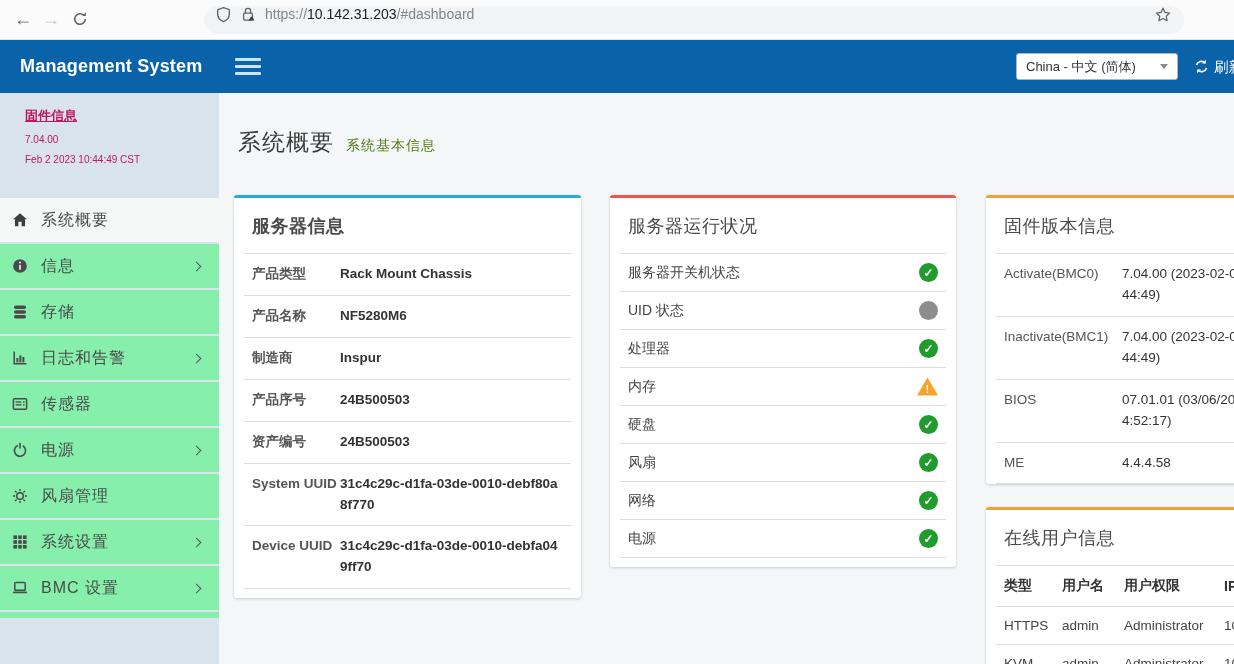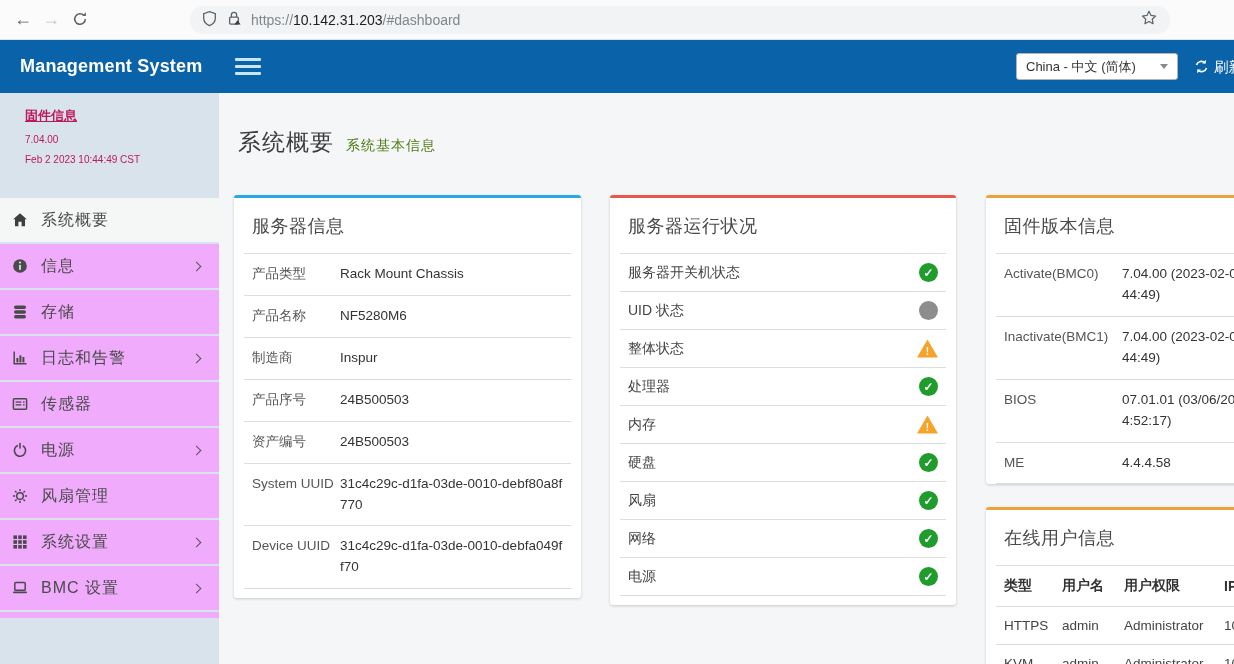--- a/index.html
+++ b/index.html
@@ -5,42 +5,42 @@
   * { margin:0; padding:0; box-sizing:border-box; }
   html,body { width:1234px; height:664px; overflow:hidden; }
   body { font-family:"Liberation Sans", sans-serif; background:#f5f6f7; position:relative; }
 
   
   .browser-bar { height:40px; background:#fbfbfc; border-bottom:1px solid #e0e3e6; position:relative; display:flex; align-items:center; }
   .nav-ic { font-size:18px; color:#5f6368; line-height:1; }
   .nav-back { position:absolute; left:14px; top:10px; }
   .nav-fwd  { position:absolute; left:42px; top:10px; color:#c3c7cb; }
   .nav-reload { position:absolute; left:72px; top:11px; }
-  .url-pill { position:absolute; left:190px; top:6px; width:980px; height:28px; background:#f1f3f4; border-radius:14px; display:flex; align-items:center; padding:0 12px; }
+  .url-pill { position:absolute; left:204px; top:6px; width:980px; height:28px; background:#f1f3f4; border-radius:14px; display:flex; padding:0 12px; }
   .url-pill svg { flex-shrink:0; }
   .url-text { font-size:14px; margin-left:10px; white-space:nowrap; flex:1; color:#80868b; }
   .url-host { color:#202124; }
   .star { margin-left:auto; }
 
   
   .app-header { height:53px; background:#0a62a8; position:relative; display:flex; align-items:center; }
   .brand { color:#fff; font-size:18px; font-weight:700; margin-left:20px; letter-spacing:.2px; white-space:nowrap; }
   .hamburger { margin-left:33px; cursor:pointer; }
   .hamburger i { display:block; width:26px; height:3px; background:#c8e6f5; border-radius:1px; margin:4px 0; }
   .lang-select { position:absolute; right:56px; top:13px; width:162px; height:27px; background:#fff; border:1px solid #b4b4b4; border-radius:3px; display:flex; align-items:center; padding:0 9px; font-size:13px; color:#333; cursor:pointer; }
   .caret { margin-left:auto; width:0; height:0; border-left:4.5px solid transparent; border-right:4.5px solid transparent; border-top:5.5px solid #8a8a8a; }
   .refresh-btn { position:absolute; left:1194px; top:18px; display:flex; align-items:center; gap:5px; color:#fff; font-size:14.5px; cursor:pointer; white-space:nowrap; }
 
   
   .layout { display:flex; height:571px; }
   .sidebar { width:219px; background:#d9e3eb; flex-shrink:0; }
   .fw-block { height:105px; padding:14px 10px 0 25px; color:#be185d; }
   .fw-title { font-size:13px; font-weight:700; text-decoration:underline; margin-bottom:9px; }
   .fw-line { font-size:10px; margin-bottom:9px; }
-  .side-item { height:44px; display:flex; align-items:center; padding:0 19px 0 12px; background:#f0abfc; margin-bottom:2px; color:#4a4a4a; cursor:pointer; }
+  .side-item { height:44px; display:flex; align-items:center; padding:0 19px 0 12px; background:#86efac; margin-bottom:2px; color:#4a4a4a; cursor:pointer; }
   .side-item.active { background:#f5f6f6; }
   .side-item.sliver { height:6px; margin-bottom:0; }
   .si-icon { width:16px; height:16px; display:inline-flex; flex-shrink:0; }
   .si-label { font-size:16px; margin-left:13px; letter-spacing:1px; }
   .chev { margin-left:auto; width:7px; height:7px; border-top:1.6px solid #555; border-right:1.6px solid #555; transform:rotate(45deg); flex-shrink:0; }
 
   
   .main { flex:1; padding-left:15px; }
   .page-head { margin:34px 0 0 4px; display:flex; align-items:baseline; }
   .page-title { font-size:23px; color:#3c3c3c; font-weight:500; letter-spacing:1px; }
@@ -254,21 +254,21 @@
   </div>
 
   <div class="main">
     <div class="page-head">
       <span class="page-title">系统概要</span>
       <span class="page-sub">系统基本信息</span>
     </div>
 
     <div class="cards">
 
-      <div class="card card1" style="border-top-color: rgb(41, 169, 224);">
+      <div class="card card1" style="border-top-color: rgb(41, 169, 224); font-weight: bold;">
         <div class="card-title">服务器信息</div>
         <div class="tbl">
           <div class="row">
               <span class="lbl">产品类型</span>
               <span class="val">Rack Mount Chassis</span>
             </div>
           <div class="row">
               <span class="lbl">产品名称</span>
               <span class="val">NF5280M6</span>
             </div>
@@ -298,24 +298,20 @@
       <div class="card card2" style="border-top-color: rgb(232, 88, 75);">
         <div class="card-title">服务器运行状况</div>
         <div class="tbl">
           <div class="h-row">
               <span>服务器开关机状态</span>
               <span class="h-ic st-ok"></span>
             </div>
           <div class="h-row">
               <span>UID 状态</span>
               <span class="h-ic st-off"></span>
-            </div>
-          <div class="h-row">
-              <span>整体状态</span>
-              <span class="h-ic st-warning"></span>
             </div>
           <div class="h-row">
               <span>处理器</span>
               <span class="h-ic st-ok"></span>
             </div>
           <div class="h-row">
               <span>内存</span>
               <span class="h-ic st-warning"></span>
             </div>
           <div class="h-row">

